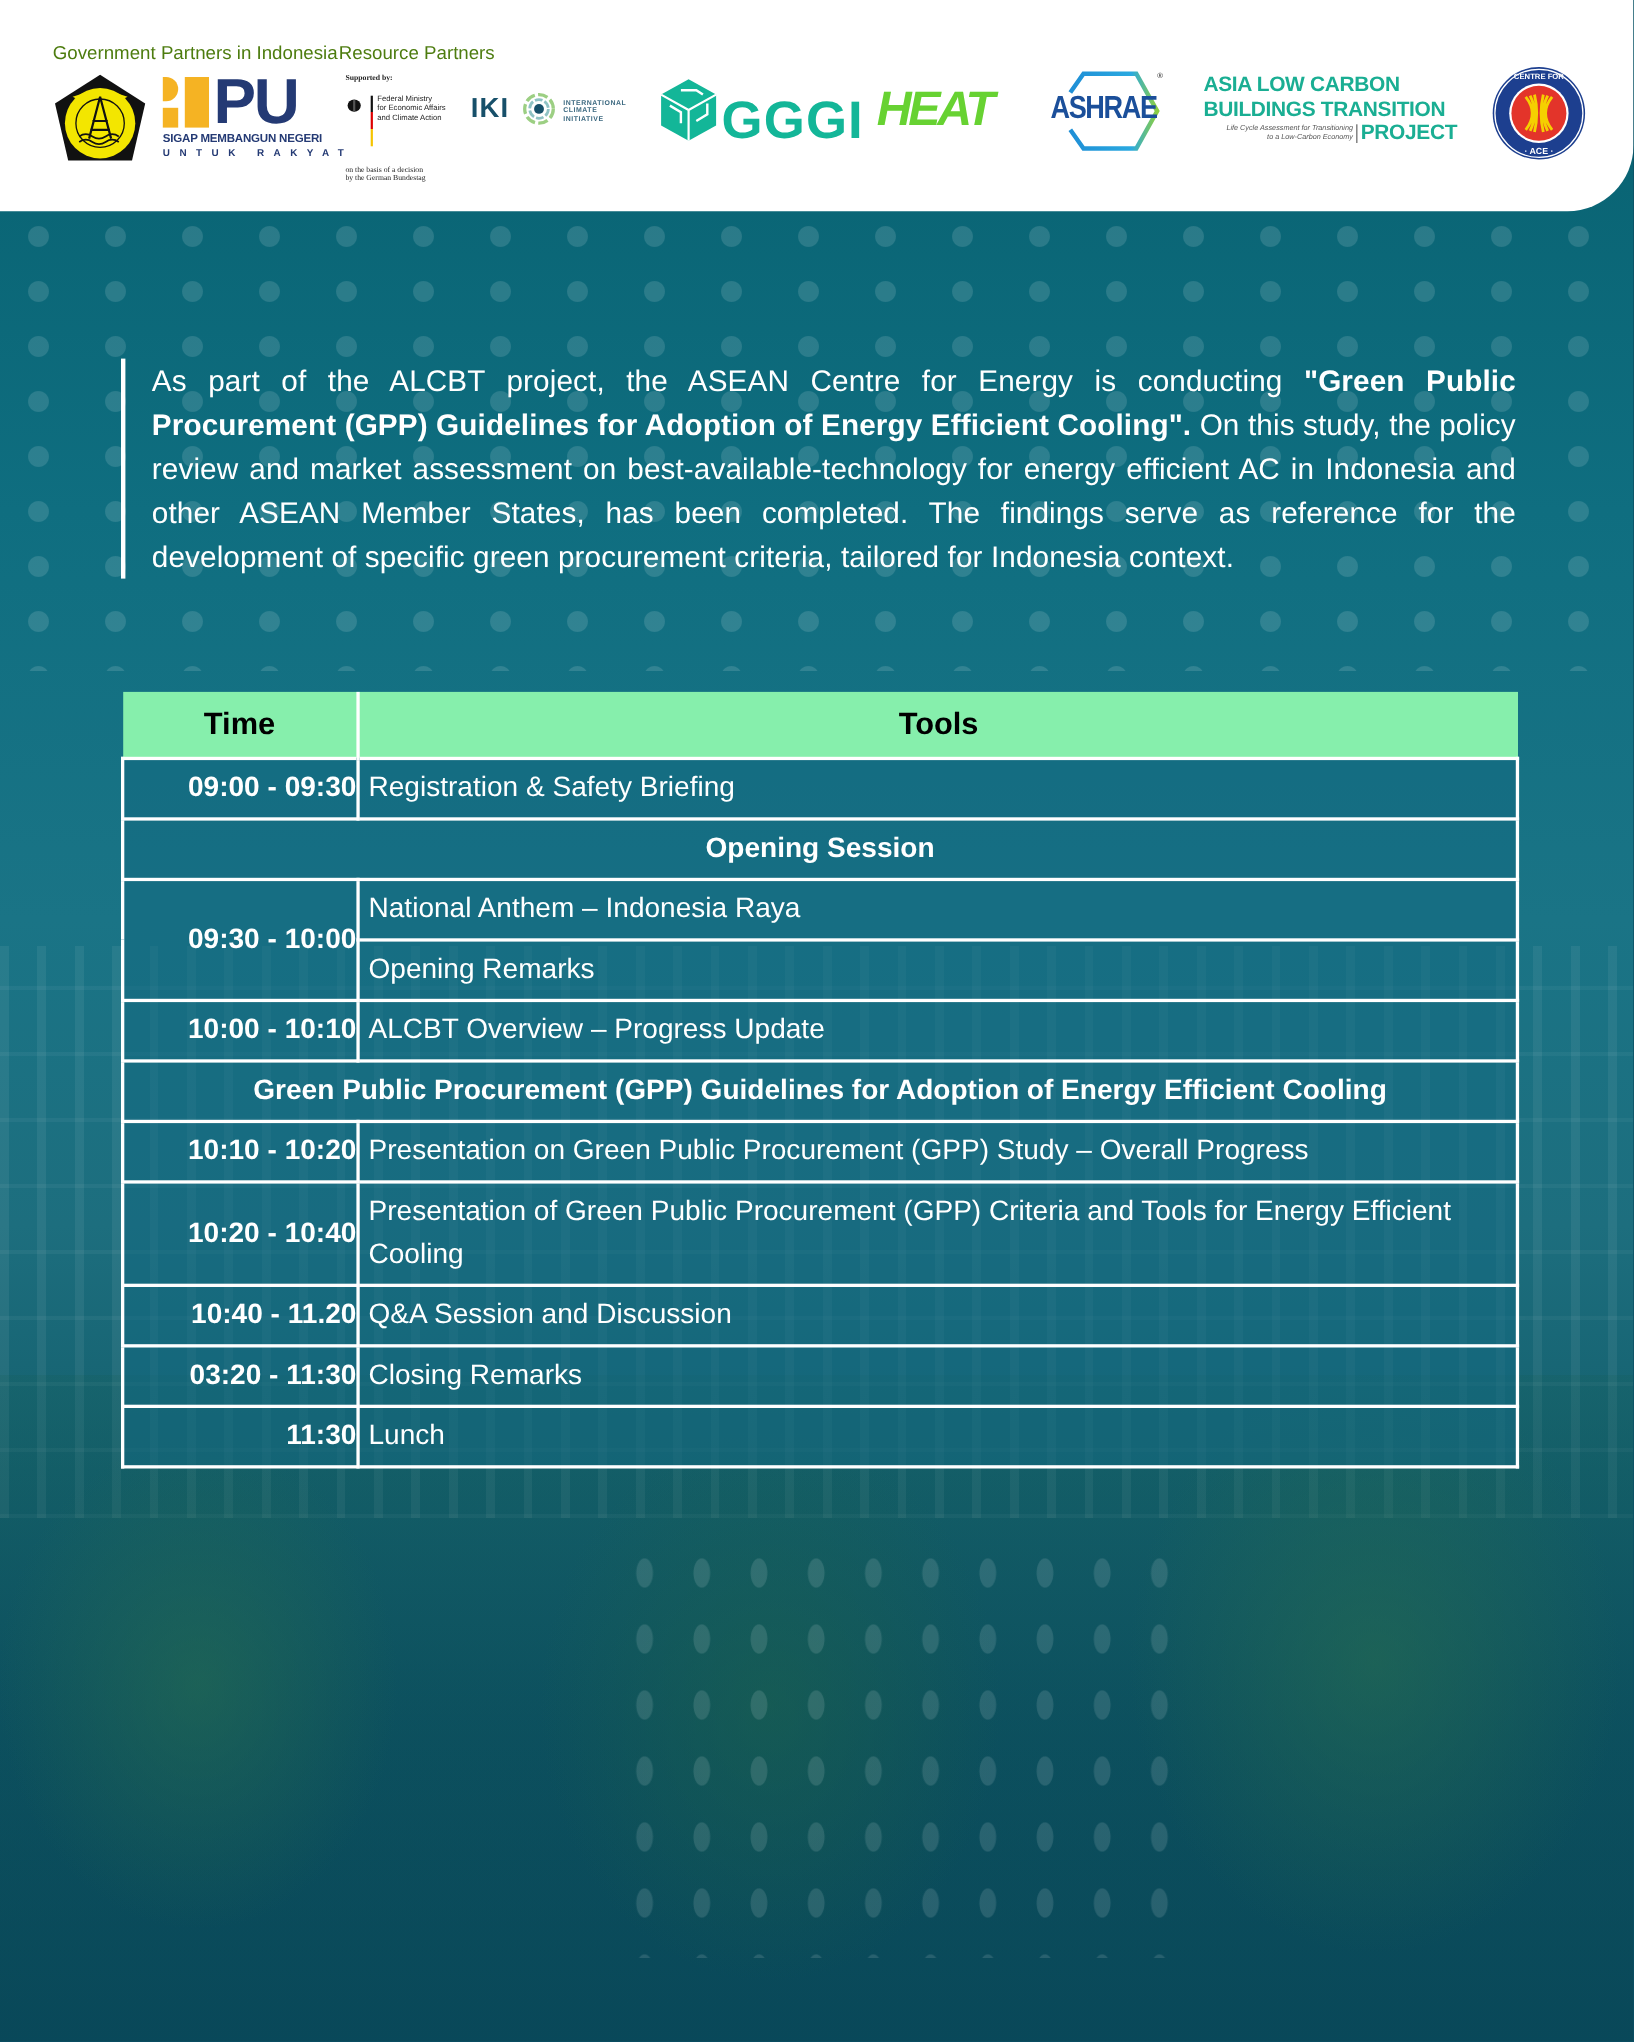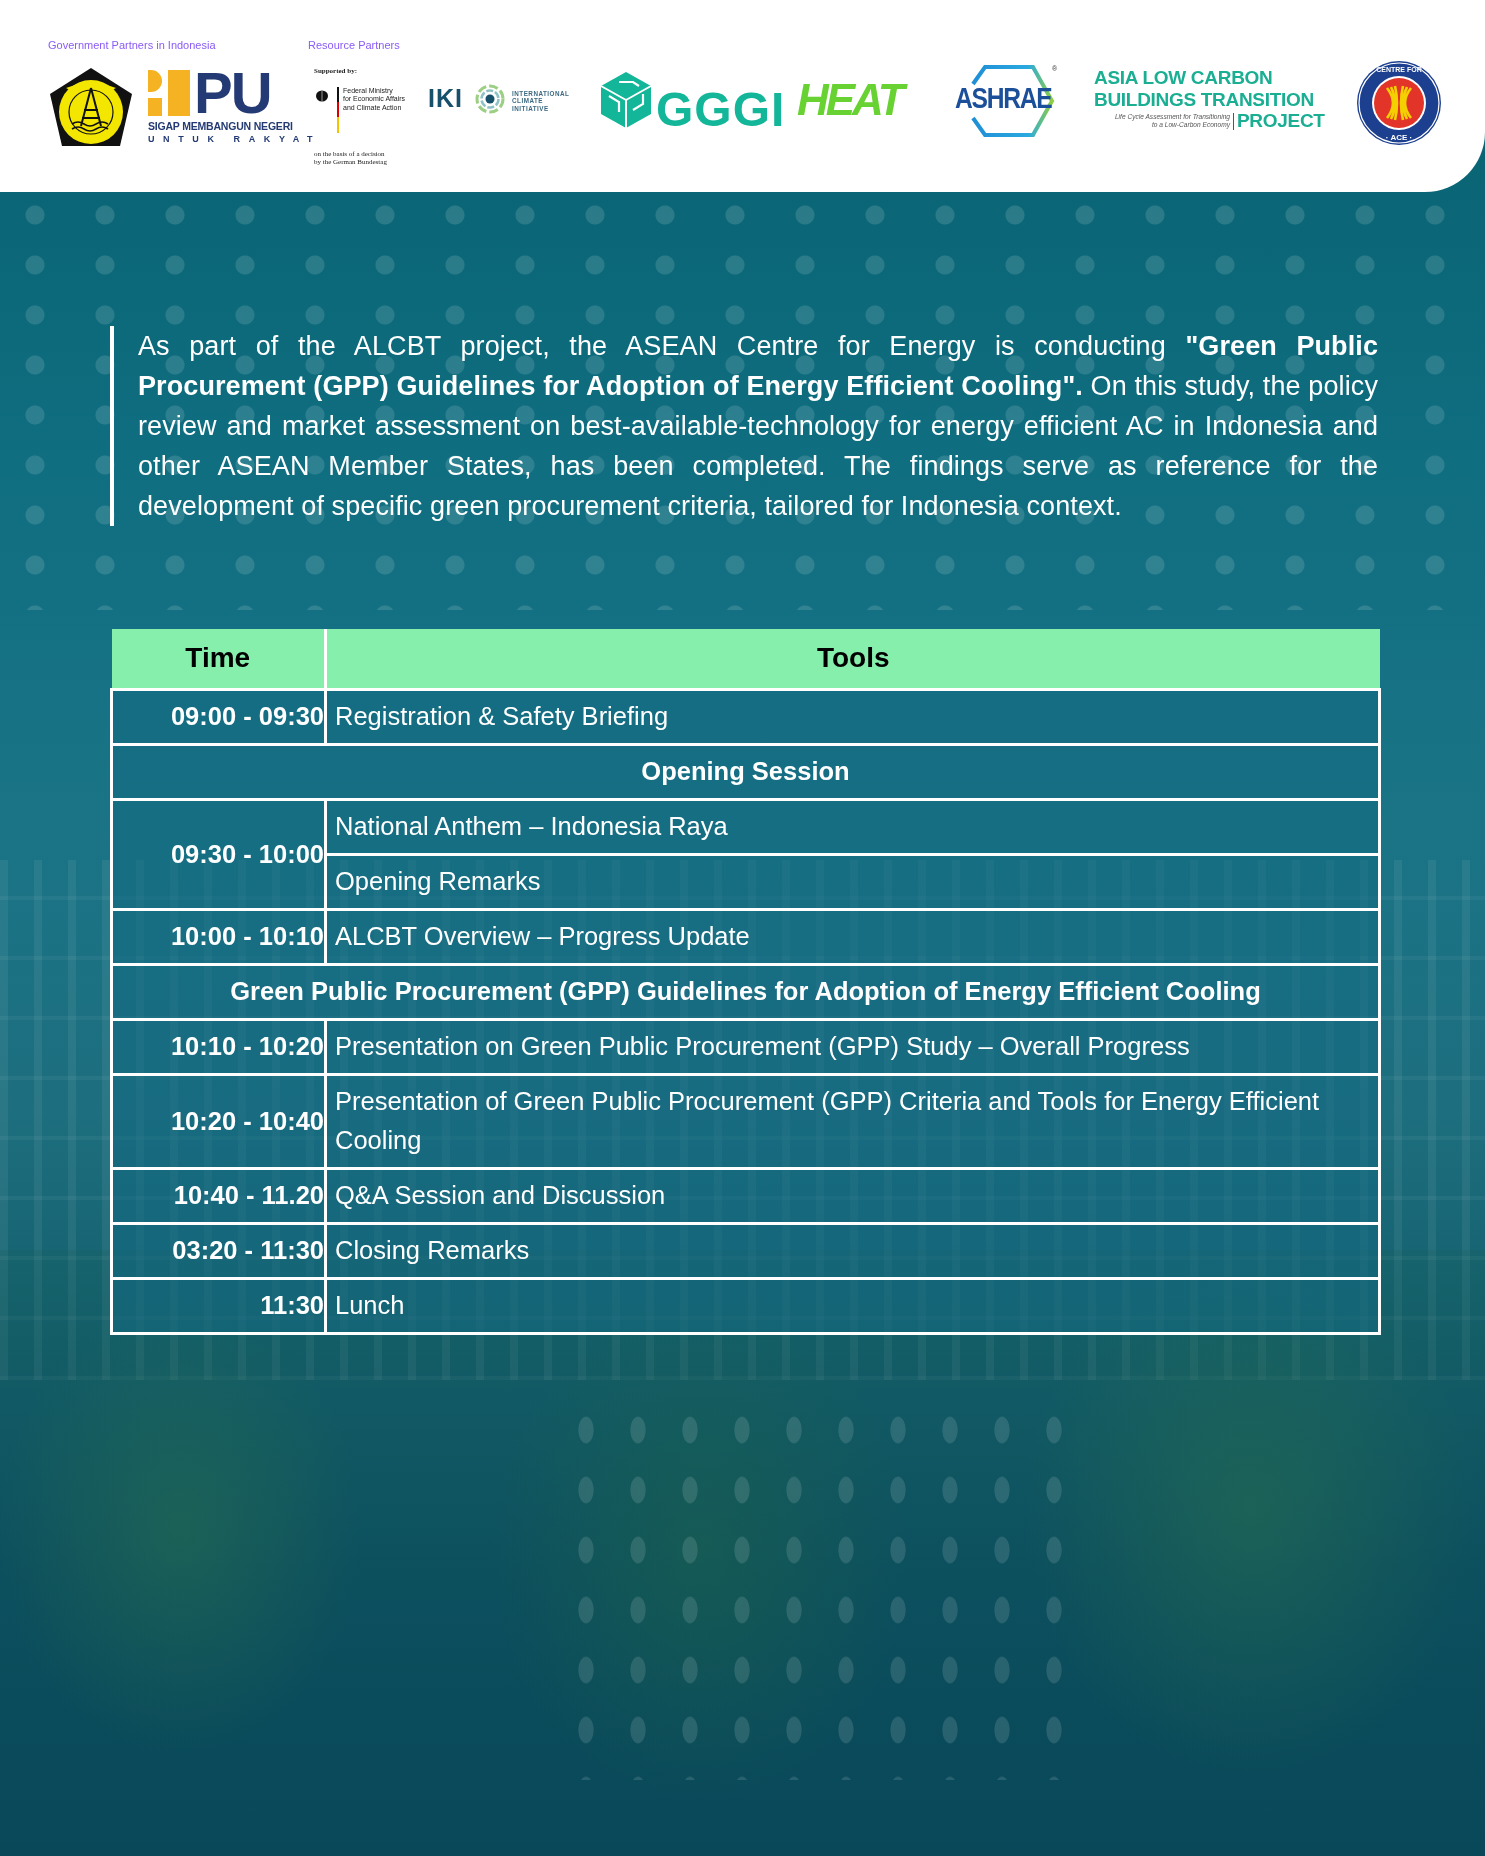--- a/index.html
+++ b/index.html
@@ -44,21 +44,21 @@
     }
 
     
     .header {
       position: absolute; left: 0; top: 0; width: 1485px; height: 192px;
       background: #ffffff;
       border-bottom-right-radius: 60px;
       z-index: 2;
     }
     .header .lbl {
-      position: absolute; top: 39px; font-size: 11px; color: #8b5cf6;
+      position: absolute; top: 39px; font-size: 17px; color: #4d7c0f;
     }
     .lbl-gov { left: 48px; }
     .lbl-res { left: 308px; }
 
     .logo { position: absolute; }
     
     .logo-esdm { left: 48px; top: 66px; width: 86px; height: 84px; }
     
     .logo-pu { left: 148px; top: 70px; width: 136px; height: 76px; }
     .pu-mark { position: absolute; left: 0; top: 0; width: 42px; height: 46px; }

